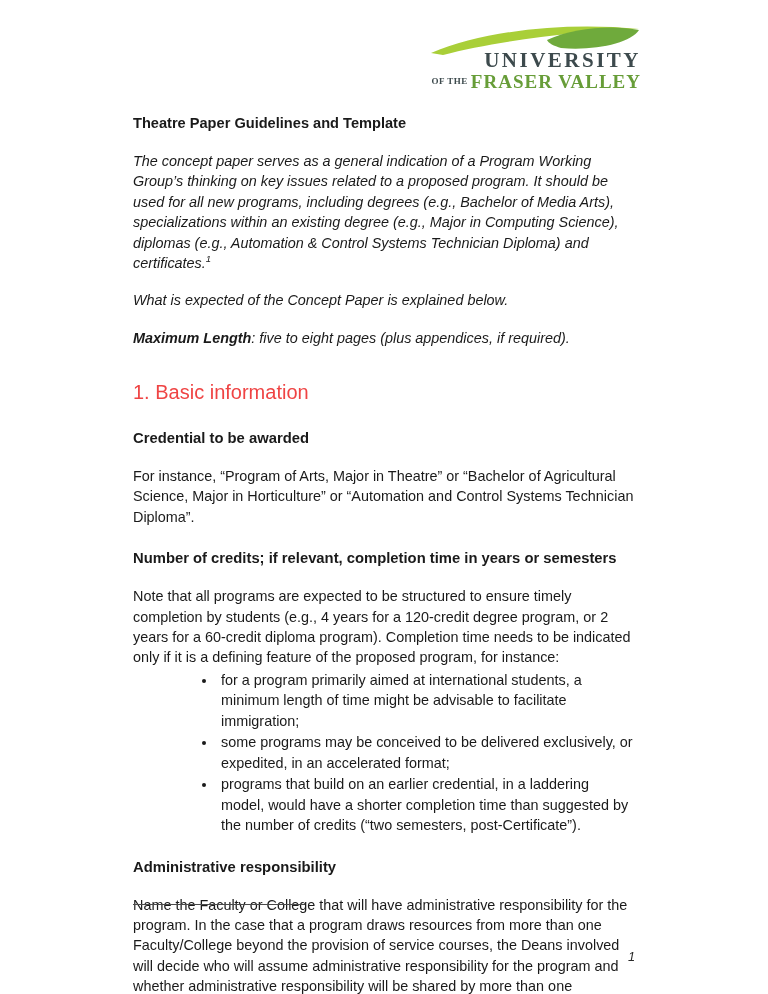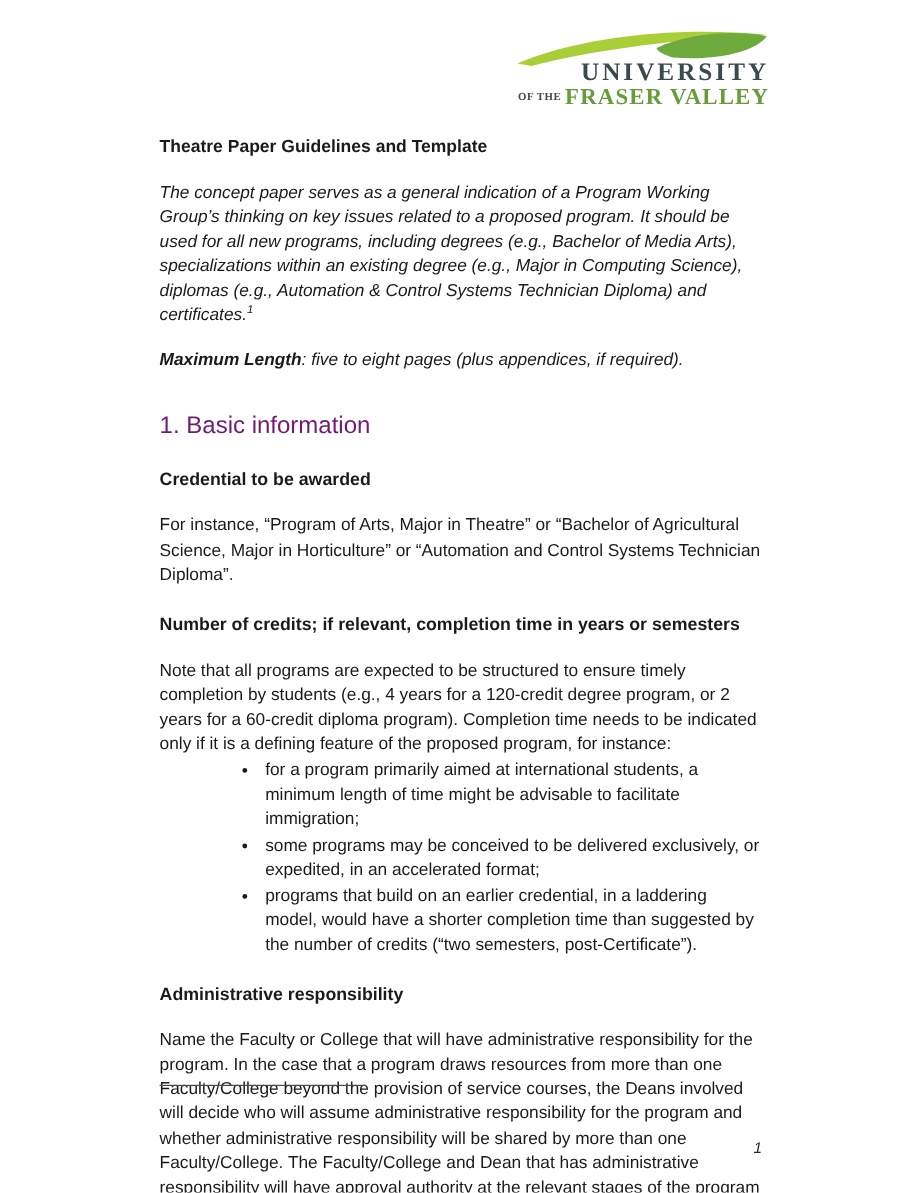--- a/index.html
+++ b/index.html
@@ -69,21 +69,21 @@
     margin: 22px 0 0 0;
     font-size: 14.6px;
   }
   p { margin: 17px 0 0 0; }
   .italic { font-style: italic; }
   sup {
     font-size: 9.5px;
     line-height: 0;
   }
   .section-heading {
-    color: #701a75;
+    color: #ef4444;
     font-size: 20px;
     font-weight: normal;
     margin: 30px 0 0 0;
   }
   .sub-heading {
     font-weight: bold;
     font-size: 14.8px;
     margin: 21px 0 0 0;
   }
   .bullets {
@@ -139,20 +139,21 @@
       <div class="logo-text">
         <div class="logo-line1">UNIVERSITY</div>
         <div class="logo-line2"><span class="logo-ofthe">OF THE</span><span>FRASER VALLEY</span></div>
       </div>
     </div>
 
     <p class="doc-title">Theatre Paper Guidelines and Template</p>
 
     <p class="italic"><span>The concept paper serves as a general indication of a Program Working Group’s thinking on key issues related to a proposed program. It should be used for all new programs, including degrees (e.g., Bachelor of Media Arts), specializations within an existing degree (e.g., Major in Computing Science), diplomas (e.g., Automation &amp; Control Systems Technician Diploma) and certificates.</span><sup>1</sup></p>
 
+    <p class="italic">What is expected of the Concept Paper is explained below.</p>
 
     <p><strong class="italic">Maximum Length</strong><span class="italic">: five to eight pages (plus appendices, if required).</span></p>
 
     <h1 class="section-heading">1. Basic information</h1>
 
     <h2 class="sub-heading">Credential to be awarded</h2>
     <p>For instance, “Program of Arts, Major in Theatre” or “Bachelor of Agricultural Science, Major in Horticulture” or “Automation and Control Systems Technician Diploma”.</p>
 
     <h2 class="sub-heading">Number of credits; if relevant, completion time in years or semesters</h2>
     <p>Note that all programs are expected to be structured to ensure timely completion by students (e.g., 4 years for a 120-credit degree program, or 2 years for a 60-credit diploma program). Completion time needs to be indicated only if it is a defining feature of the proposed program, for instance:</p>

